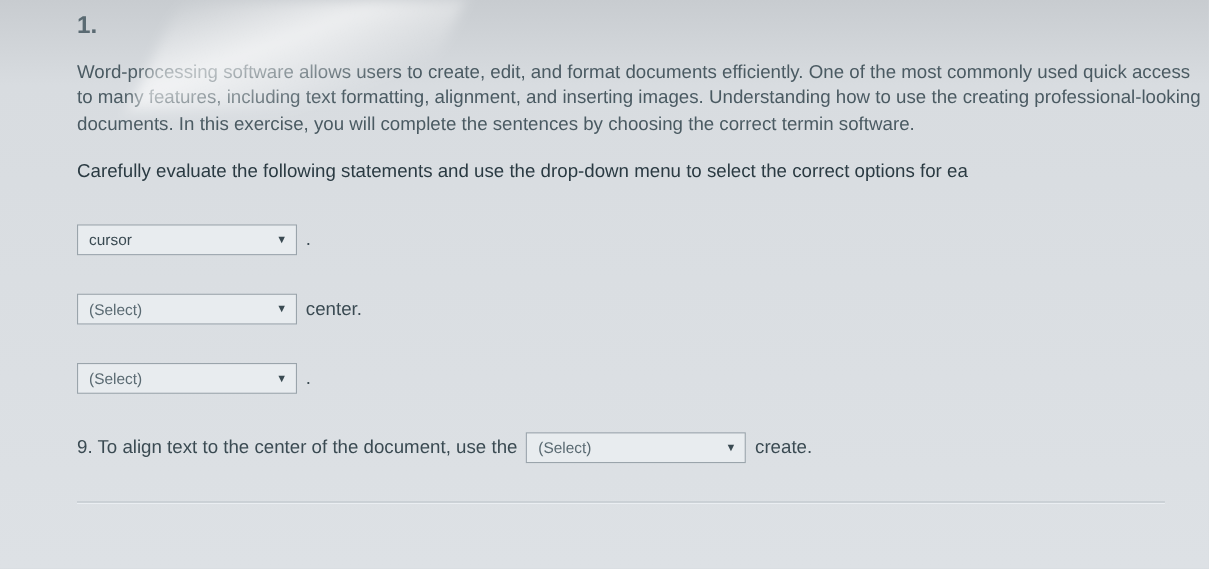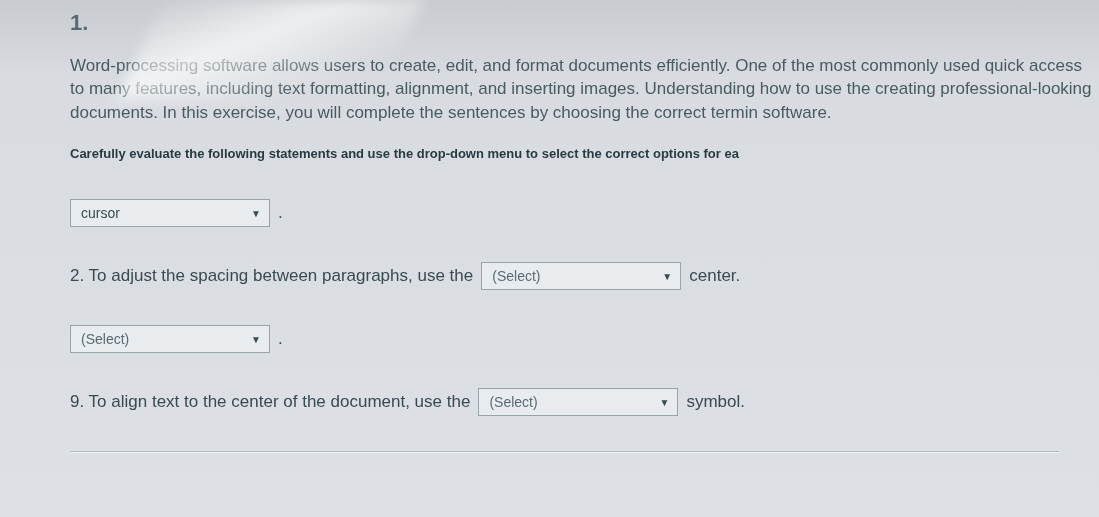--- a/index.html
+++ b/index.html
@@ -30,22 +30,22 @@
     }
     .intro {
       font-size: 17px;
       line-height: 1.38;
       color: #4a5a62;
       margin-bottom: 22px;
       font-weight: 500;
       padding-right: 0;
     }
     .instruction {
-      font-size: 13px;
-      font-weight: bold;
+      font-size: 17px;
+      font-weight: normal;
       color: #2a3a42;
       margin-bottom: 38px;
     }
     .statement-row {
       font-size: 17px;
       color: #3a4a52;
       margin-bottom: 35px;
       display: flex;
       align-items: center;
       flex-wrap: nowrap;
@@ -110,21 +110,20 @@
 
   <div class="statement-row">
     <span class="dropdown selected">
       <span>cursor</span>
       <span class="caret">▼</span>
     </span>
     <span class="txt">.</span>
   </div>
 
   <div class="statement-row">
-    <span class="txt">2. To adjust the spacing between paragraphs, use the</span>
     <span class="dropdown">
       <span>(Select)</span>
       <span class="caret">▼</span>
     </span>
     <span class="txt">center.</span>
   </div>
 
   <div class="statement-row">
     <span class="dropdown">
       <span>(Select)</span>
@@ -132,17 +131,17 @@
     </span>
     <span class="txt">.</span>
   </div>
 
   <div class="statement-row">
     <span class="txt">9. To align text to the center of the document, use the</span>
     <span class="dropdown">
       <span>(Select)</span>
       <span class="caret">▼</span>
     </span>
-    <span class="txt">symbol.</span>
+    <span class="txt">create.</span>
   </div>
 
   <hr class="divider">
 </div>
 
 </body></html>

